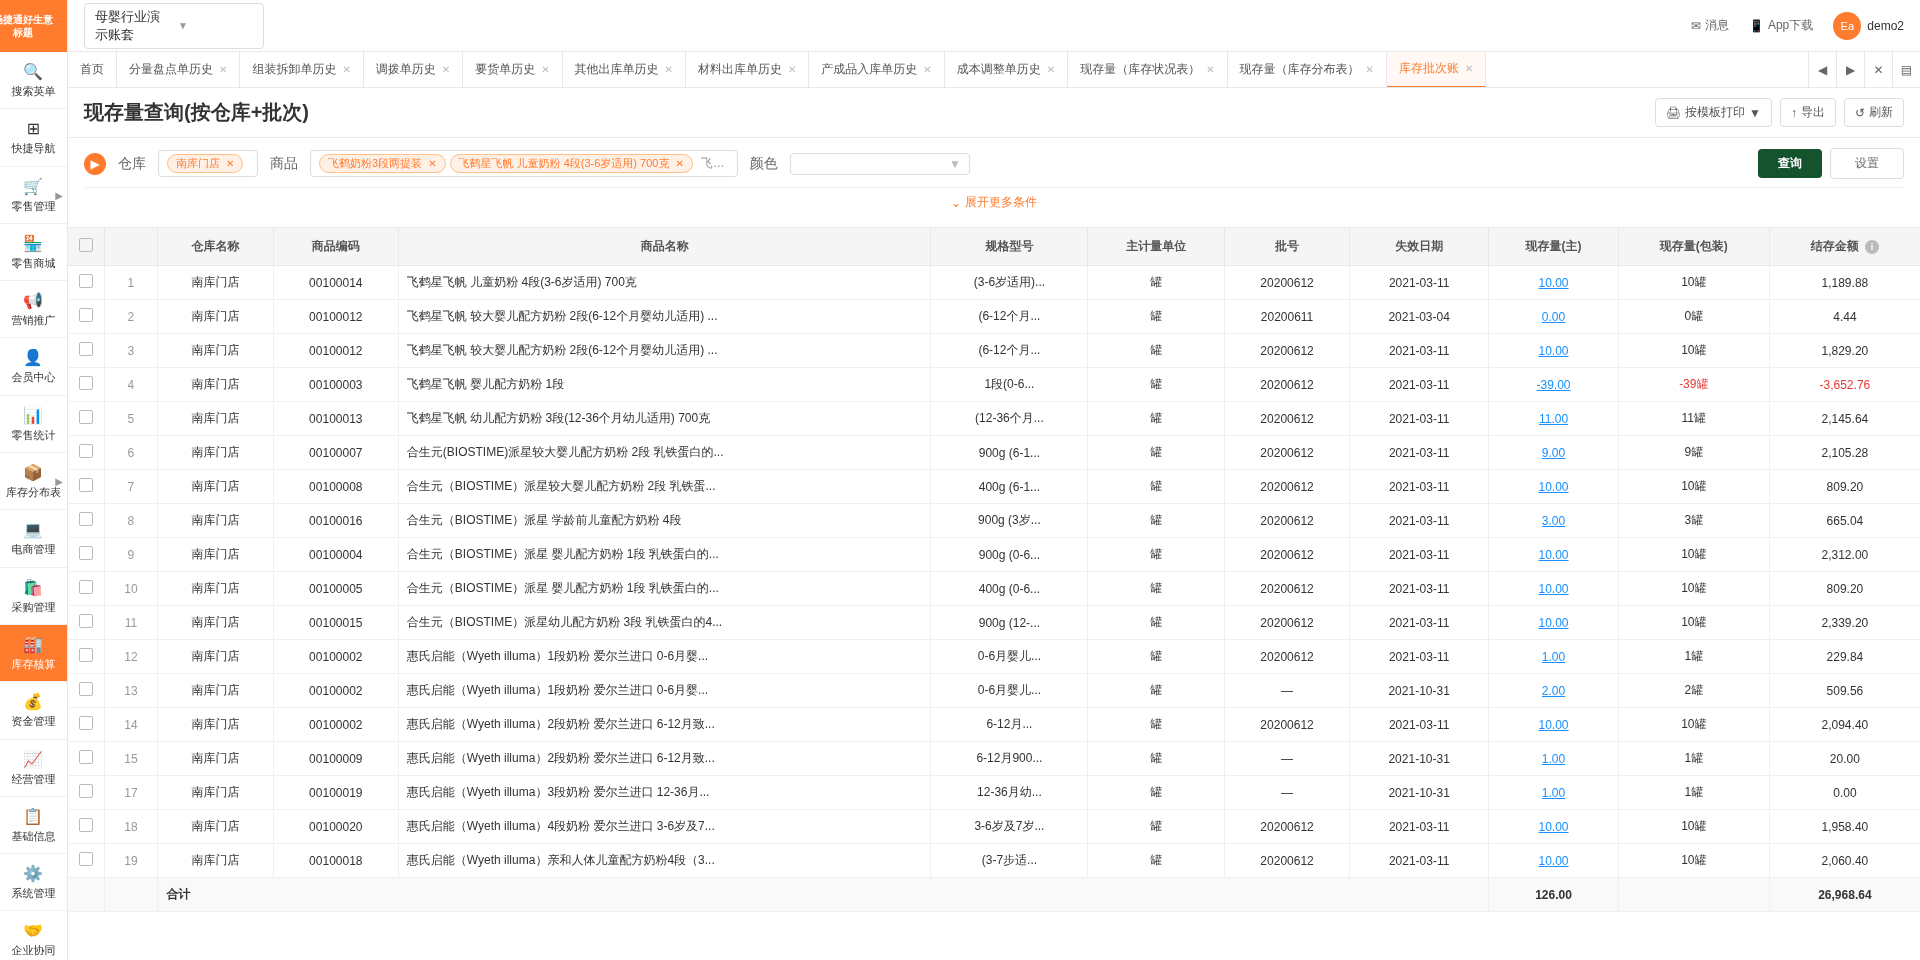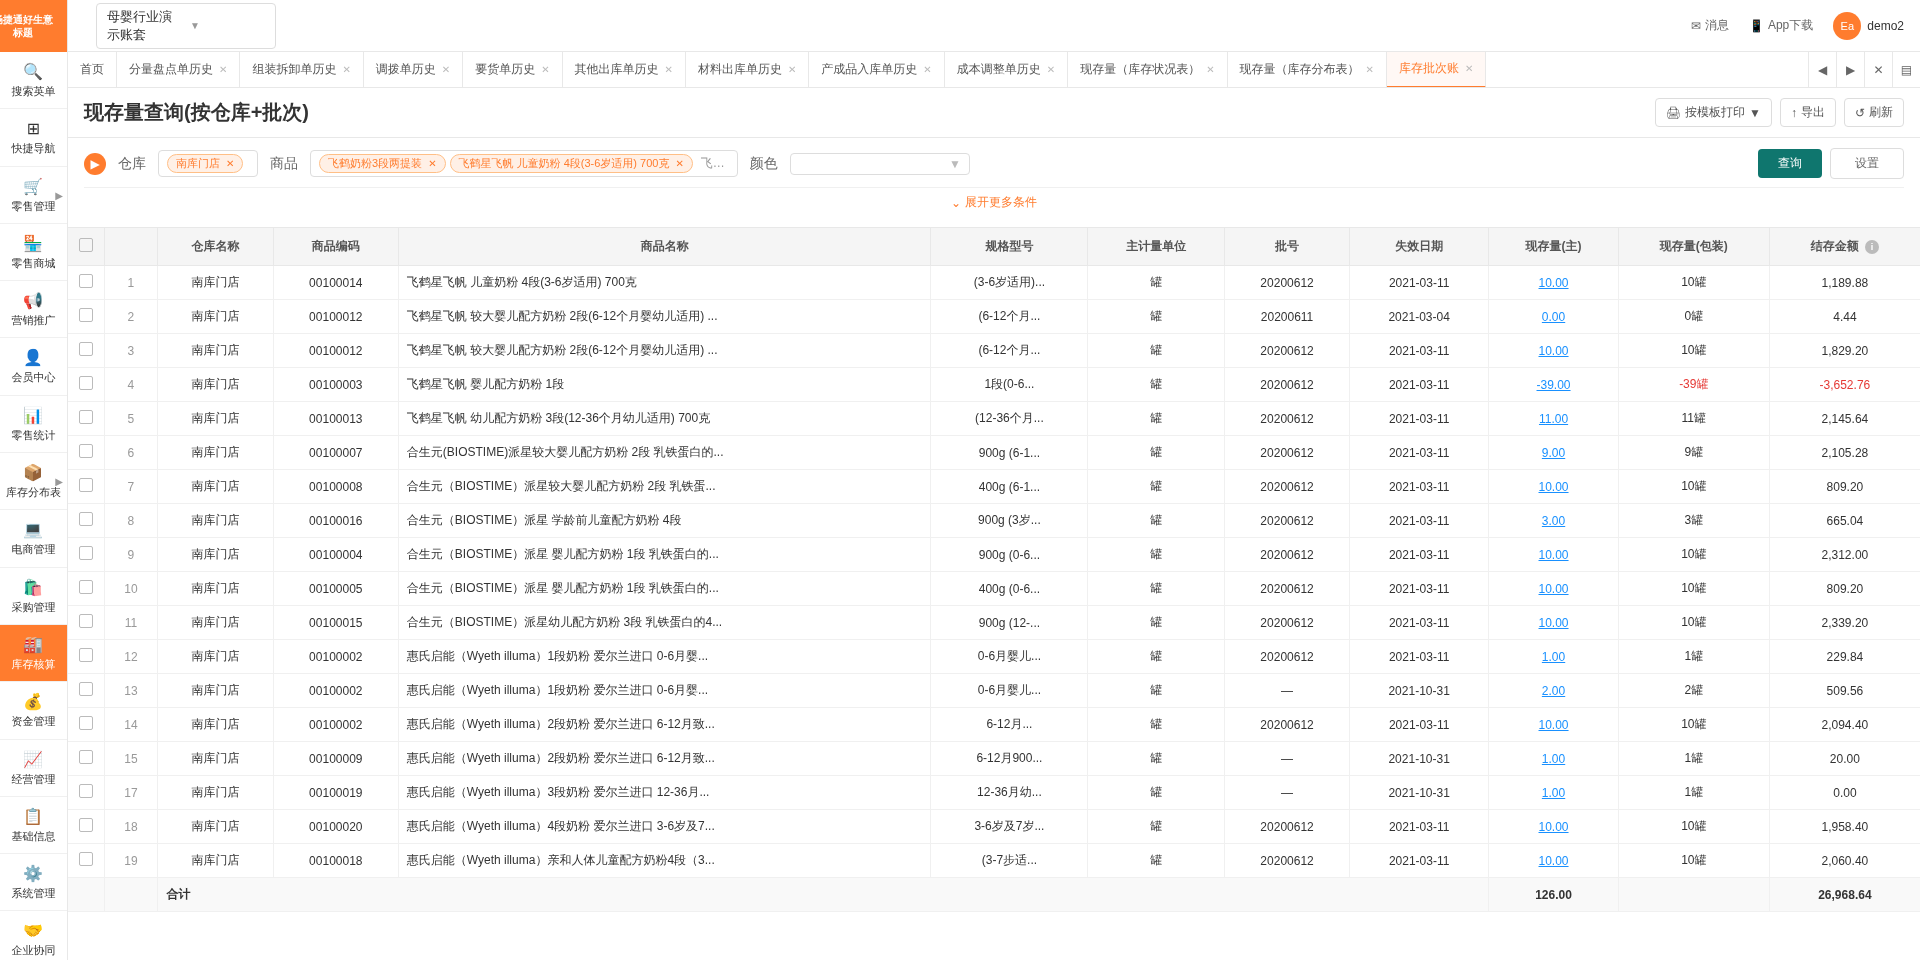--- a/index.html
+++ b/index.html
@@ -13,21 +13,21 @@
     .sidebar-nav-item .nav-icon { font-size: 16px; margin-bottom: 3px; }
     .sidebar-nav-item .nav-label { font-size: 11px; text-align: center; line-height: 1.3; }
     .sidebar-nav-item.active .nav-label { color: #fff; }
     .sidebar-nav-item .arrow { position: absolute; right: 4px; top: 50%; transform: translateY(-50%); font-size: 10px; color: #999; }
 
     
     .main { flex: 1; display: flex; flex-direction: column; height: 960px; overflow: hidden; }
 
     
     .topbar { height: 52px; background: #fff; border-bottom: 1px solid #e8e8e8; display: flex; align-items: center; padding: 0 16px; flex-shrink: 0; }
-    .topbar-selector { display: flex; align-items: center; font-size: 13px; color: #333; cursor: pointer; border: 1px solid #ddd; border-radius: 4px; padding: 4px 10px; min-width: 180px; margin-left: 12px; }
+    .topbar-selector { display: flex; align-items: center; font-size: 13px; color: #333; cursor: pointer; border: 1px solid #ddd; border-radius: 4px; padding: 4px 10px; min-width: 180px; }
     .topbar-selector span { flex: 1; }
     .topbar-selector .chevron { margin-left: 8px; color: #999; font-size: 10px; }
     .topbar-right { margin-left: auto; display: flex; align-items: center; gap: 20px; }
     .topbar-right .msg, .topbar-right .app { display: flex; align-items: center; gap: 4px; cursor: pointer; color: #666; font-size: 12px; }
     .topbar-right .user { display: flex; align-items: center; gap: 6px; cursor: pointer; }
     .topbar-right .avatar { width: 28px; height: 28px; border-radius: 50%; background: #ff7c2e; color: #fff; display: flex; align-items: center; justify-content: center; font-size: 11px; }
 
     
     .tabbar { height: 36px; background: #fff; border-bottom: 1px solid #e8e8e8; display: flex; align-items: center; flex-shrink: 0; overflow: hidden; }
     .tab-item { display: flex; align-items: center; padding: 0 12px; height: 36px; border-right: 1px solid #e8e8e8; cursor: pointer; white-space: nowrap; font-size: 12px; color: #555; position: relative; flex-shrink: 0; }
@@ -49,21 +49,21 @@
 
     
     .filter-area { background: #fff; padding: 10px 16px; border-bottom: 1px solid #e8e8e8; flex-shrink: 0; }
     .filter-row { display: flex; align-items: center; gap: 12px; flex-wrap: nowrap; }
     .filter-arrow { width: 22px; height: 22px; background: #ff7c2e; border-radius: 50%; display: flex; align-items: center; justify-content: center; color: #fff; font-size: 12px; cursor: pointer; flex-shrink: 0; }
     .filter-label { font-size: 14px; color: #666; white-space: nowrap; flex-shrink: 0; }
     .filter-input-wrap { display: flex; align-items: center; border: 1px solid #ddd; border-radius: 4px; padding: 3px 8px; min-width: 100px; background: #fff; gap: 4px; }
     .filter-tag { background: #fff0e6; border: 1px solid #ffbf86; border-radius: 12px; padding: 1px 8px; display: flex; align-items: center; gap: 4px; font-size: 11px; color: #ff7c2e; white-space: nowrap; }
     .filter-tag .close { cursor: pointer; color: #ff7c2e; font-size: 10px; margin-left: 2px; }
     .filter-more { color: #999; font-size: 12px; padding: 0 4px; }
-    .btn-query { background: #0f766e; color: #fff; border: none; border-radius: 4px; padding: 6px 20px; cursor: pointer; font-size: 12px; font-weight: normal; }
+    .btn-query { background: #14532d; color: #fff; border: none; border-radius: 4px; padding: 6px 20px; cursor: pointer; font-size: 12px; font-weight: bold; }
     .btn-settings { background: #fff; color: #666; border: 1px solid #ddd; border-radius: 4px; padding: 6px 24px; cursor: pointer; font-size: 12px; }
     .expand-more { display: flex; align-items: center; justify-content: center; padding: 6px; cursor: pointer; color: #ff7c2e; font-size: 12px; border-top: 1px solid #f0f0f0; margin-top: 8px; }
 
     
     .table-wrap { flex: 1; overflow-y: auto; background: #fff; }
     table { width: 100%; border-collapse: collapse; font-size: 12px; }
     thead tr { background: #f5f5f5; border-bottom: 1px solid #e8e8e8; position: sticky; top: 0; z-index: 10; }
     thead th { padding: 10px 8px; text-align: center; font-weight: 600; color: #555; border-right: 1px solid #e8e8e8; white-space: nowrap; font-size: 12px; }
     thead th:last-child { border-right: none; }
     tbody tr { border-bottom: 1px solid #f0f0f0; }

